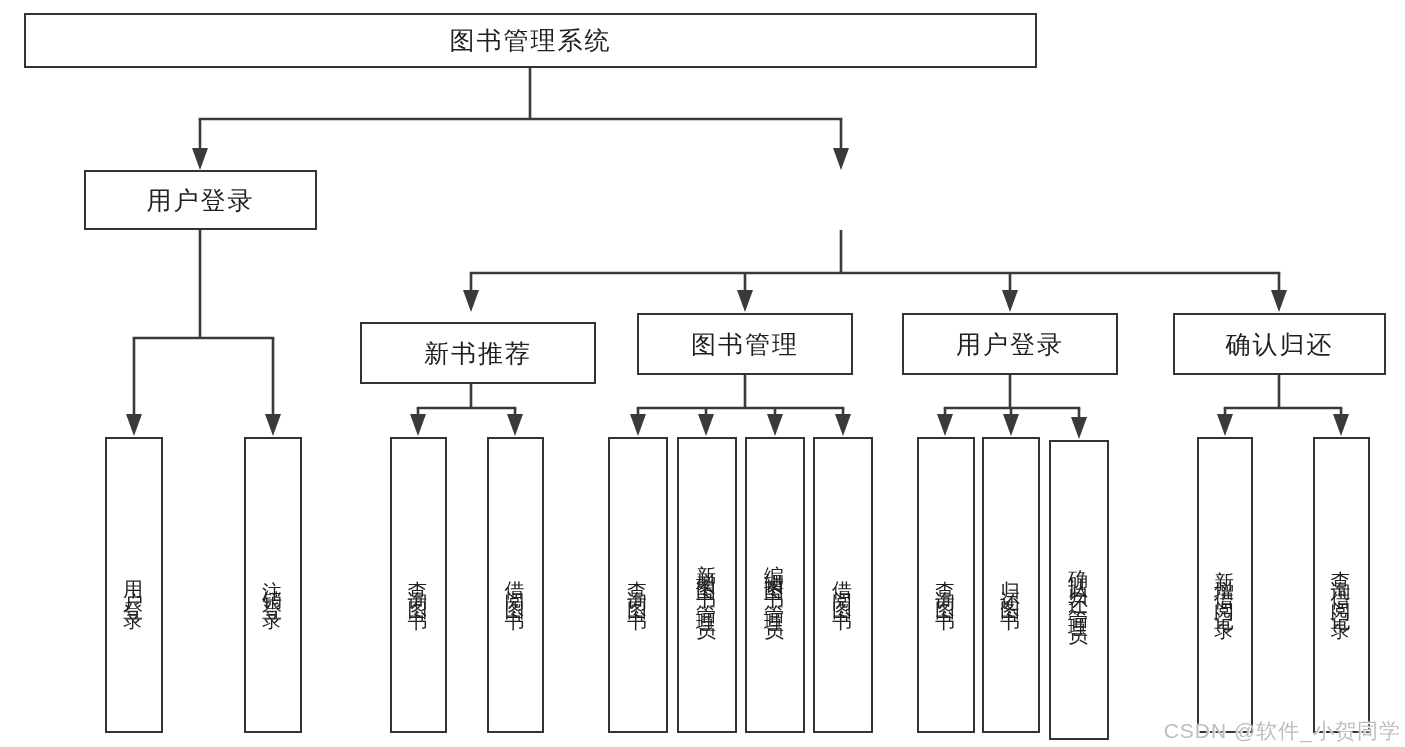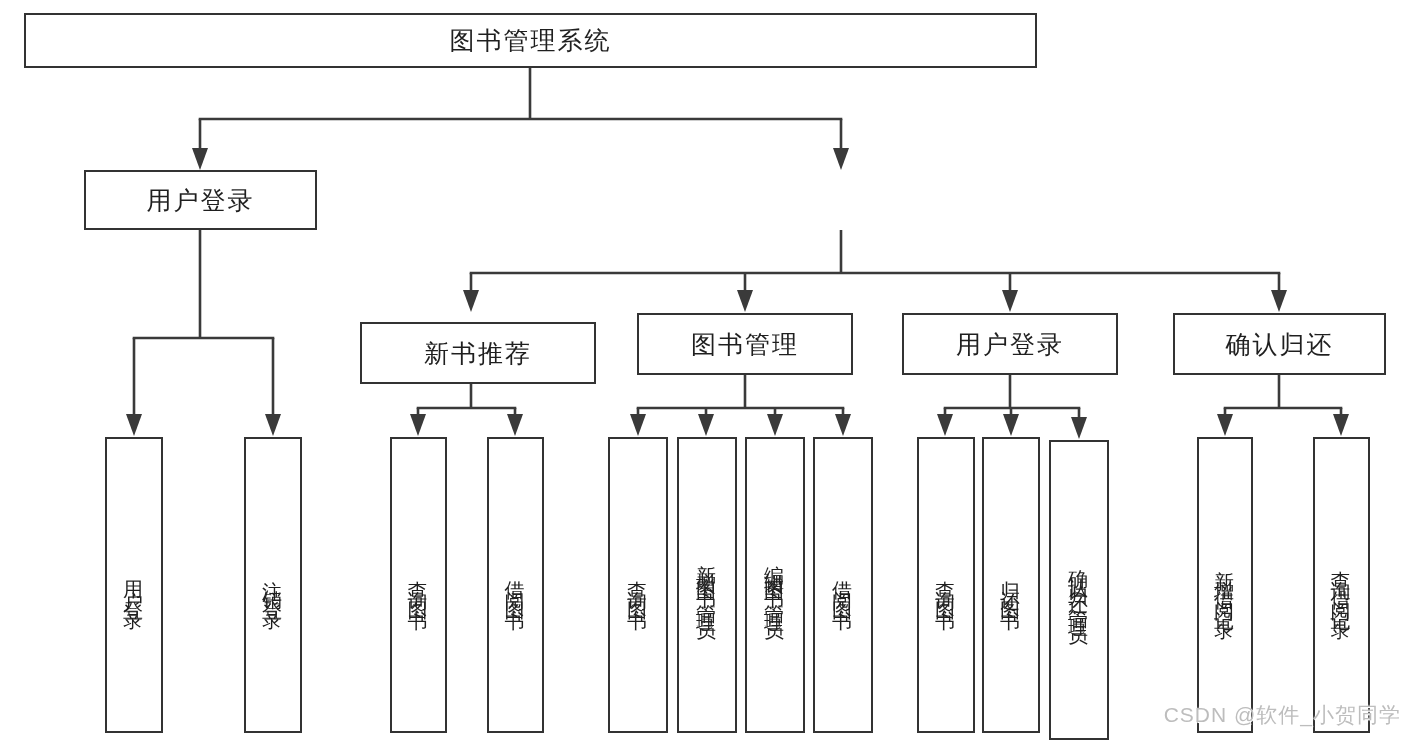--- a/index.html
+++ b/index.html
@@ -49,21 +49,21 @@
   .v .lbl {
     writing-mode: vertical-rl;
     text-orientation: mixed;
     font-size: 20px;
     letter-spacing: 10px;
   }
   .v.tight .lbl { letter-spacing: 8px; }
   .watermark {
     position: absolute;
     right: 4px;
-    bottom: 18px;
+    bottom: 2px;
     z-index: 2;
     font-size: 21px;
     color: var(--watermark);
     text-shadow: 0 0 2px #ffffff, 1px 1px 0 #ffffff;
     letter-spacing: 1px;
     white-space: nowrap;
     margin-top: 9px;
   }
 </style>
 </head>

